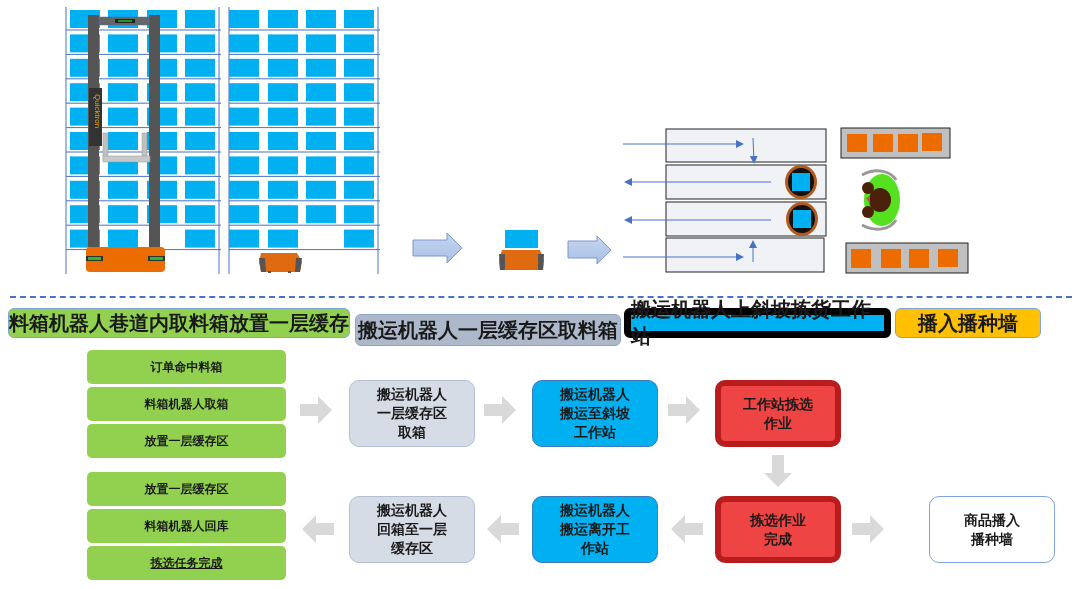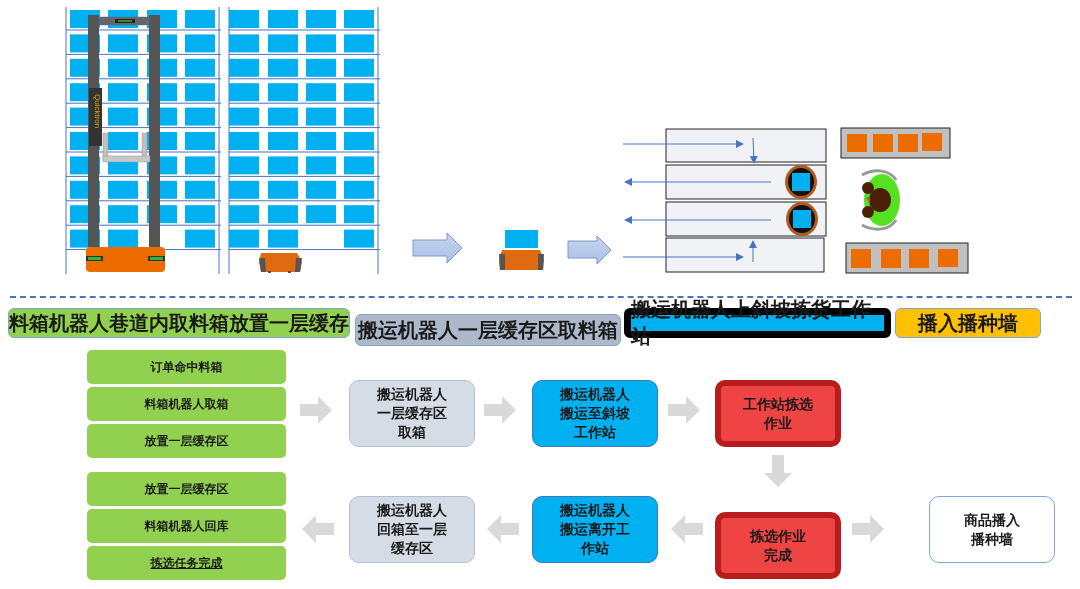--- a/index.html
+++ b/index.html
@@ -255,21 +255,21 @@
 <div class="gbox" style="top:546px;text-decoration:underline;">拣选任务完成</div>
 
 <div class="node grey" style="left:349px; top:380px; width:126px; height:67px;">搬运机器人
 一层缓存区
 取箱</div>
 <div class="node blue" style="left:532px; top:380px; width:126px; height:67px;">搬运机器人
 搬运至斜坡
 工作站</div>
 <div class="node amber" style="left:715px; top:380px; width:126px; height:67px;">工作站拣选
 作业</div>
-<div class="node amber" style="left:715px; top:512px; width:126px; height:67px;">拣选作业
+<div class="node amber" style="left:715px; top:496px; width:126px; height:67px;">拣选作业
 完成</div>
 <div class="node white" style="left:929px; top:496px; width:126px; height:67px;">商品播入
 播种墙</div>
 <div class="node blue" style="left:532px; top:496px; width:126px; height:67px;">搬运机器人
 搬运离开工
 作站</div>
 <div class="node grey" style="left:349px; top:496px; width:126px; height:67px;">搬运机器人
 回箱至一层
 缓存区</div>
 

